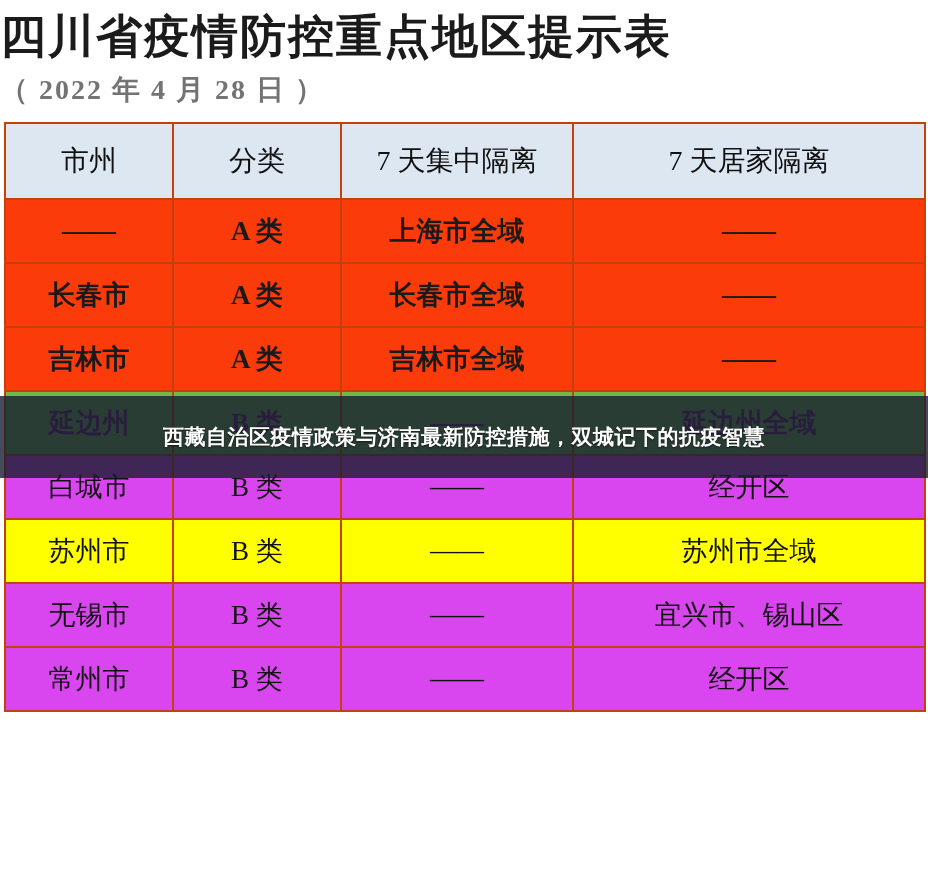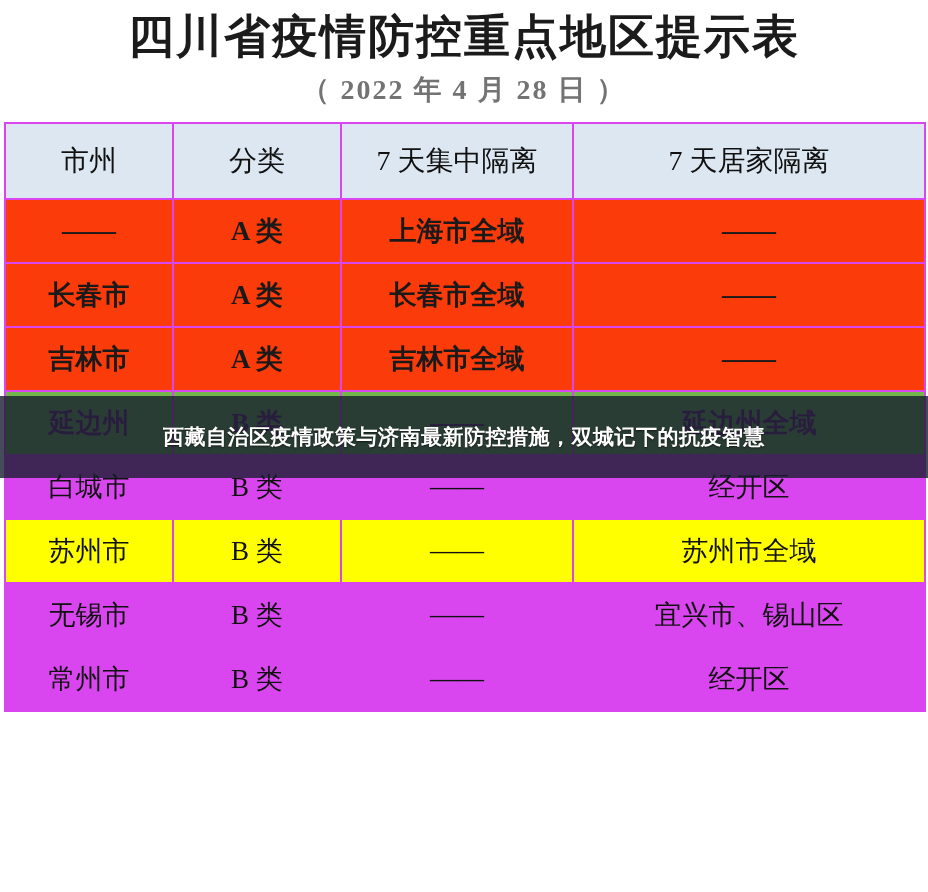--- a/index.html
+++ b/index.html
@@ -14,21 +14,21 @@
     overflow: hidden;
     position: relative;
   }
   .sheet {
     position: relative;
     width: 928px;
     height: 892px;
     box-sizing: border-box;
   }
   .title-block {
-    text-align: center;
+    text-align: left;
     padding-top: 8px;
   }
   .title-main {
     font-family: "Liberation Serif", serif;
     font-weight: bold;
     font-size: 46px;
     letter-spacing: 2px;
     color: #1b1b1b;
     line-height: 1.25;
     white-space: nowrap;
@@ -48,21 +48,21 @@
     width: 920px;
     margin: 14px 0 0 4px;
     table-layout: fixed;
   }
   table.grid col.c1 { width: 168px; }
   table.grid col.c2 { width: 168px; }
   table.grid col.c3 { width: 232px; }
   table.grid col.c4 { width: 352px; }
 
   table.grid th, table.grid td {
-    border: 2px solid #d946ef;
+    border: 2px solid #c2410c;
     height: 62px;
     text-align: center;
     vertical-align: middle;
     font-size: 27px;
     font-family: "Liberation Serif", serif;
     color: #111111;
     padding: 0 4px;
     white-space: nowrap;
     overflow: hidden;
   }

